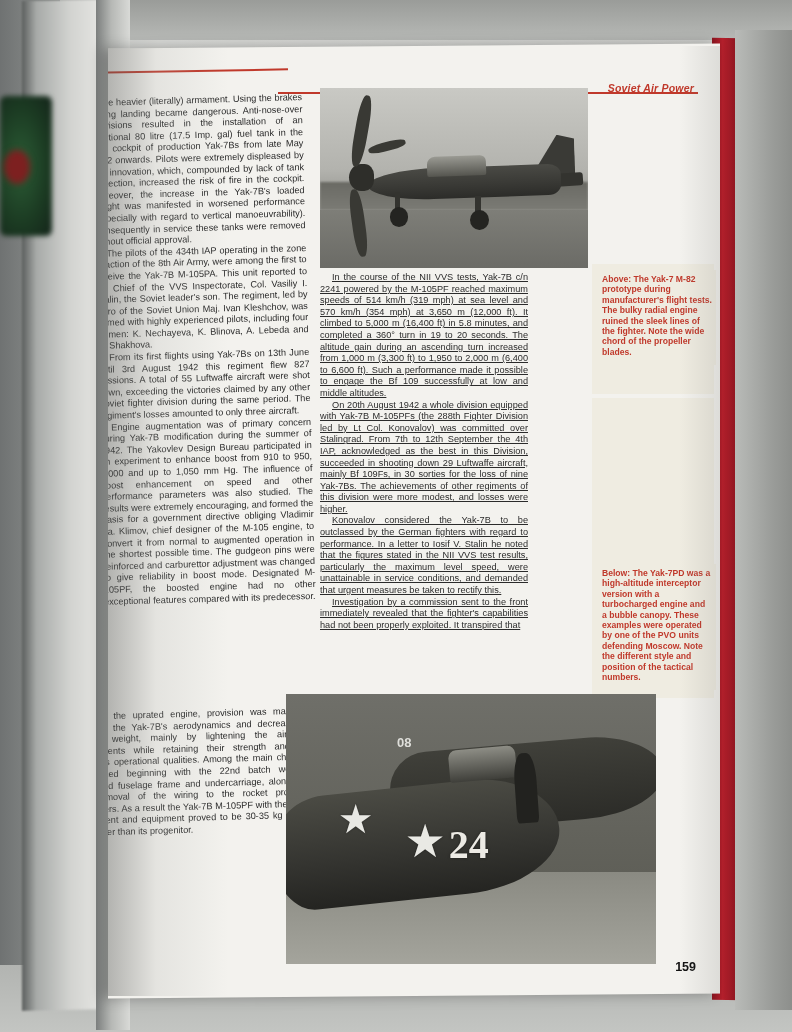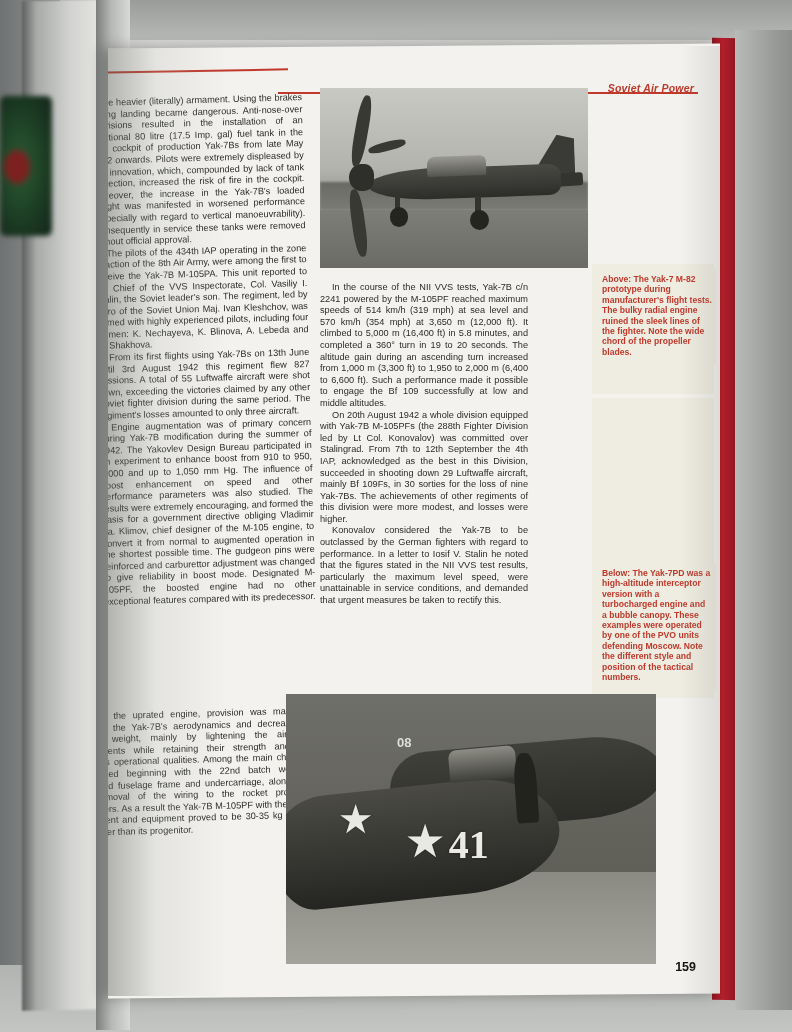--- a/index.html
+++ b/index.html
@@ -109,21 +109,21 @@
     font-family:"Liberation Sans", sans-serif;
   }
   .col p{margin:0 0 0 0; text-indent:12px;}
   .col p.first{text-indent:0;}
   .col-left{
     left:-18px;top:52px;width:212px;
     transform:rotate(-1.6deg);
     transform-origin:top left;
   }
   .col-mid{
-    left:212px;top:236px;width:208px;
+    left:212px;top:226px;width:208px;text-decoration:underline;
   }
   .col-left-lower{
     left:-34px;top:666px;width:236px;
     transform:rotate(-1.6deg);
     transform-origin:top left;
   }
 
   
   .photo-top{
     position:absolute;left:212px;top:42px;width:268px;height:180px;
@@ -296,32 +296,33 @@
     </div>
 
     <div class="col col-left-lower">
       <p class="first">Besides the uprated engine, provision was made to improve the Yak-7B's aerodynamics and decrease its loaded weight, mainly by lightening the airframe components while retaining their strength and the aircraft's operational qualities. Among the main changes introduced beginning with the 22nd batch were a lightened fuselage frame and undercarriage, along with the removal of the wiring to the rocket projectile launchers. As a result the Yak-7B M-105PF with the same armament and equipment proved to be 30-35 kg (66-77 lb) lighter than its progenitor.</p>
     </div>
 
     <div class="col col-mid">
       <p>In the course of the NII VVS tests, Yak-7B c/n 2241 powered by the M-105PF reached maximum speeds of 514 km/h (319 mph) at sea level and 570 km/h (354 mph) at 3,650 m (12,000 ft). It climbed to 5,000 m (16,400 ft) in 5.8 minutes, and completed a 360° turn in 19 to 20 seconds. The altitude gain during an ascending turn increased from 1,000 m (3,300 ft) to 1,950 to 2,000 m (6,400 to 6,600 ft). Such a performance made it possible to engage the Bf 109 successfully at low and middle altitudes.</p>
       <p>On 20th August 1942 a whole division equipped with Yak-7B M-105PFs (the 288th Fighter Division led by Lt Col. Konovalov) was committed over Stalingrad. From 7th to 12th September the 4th IAP, acknowledged as the best in this Division, succeeded in shooting down 29 Luftwaffe aircraft, mainly Bf 109Fs, in 30 sorties for the loss of nine Yak-7Bs. The achievements of other regiments of this division were more modest, and losses were higher.</p>
       <p>Konovalov considered the Yak-7B to be outclassed by the German fighters with regard to performance. In a letter to Iosif V. Stalin he noted that the figures stated in the NII VVS test results, particularly the maximum level speed, were unattainable in service conditions, and demanded that urgent measures be taken to rectify this.</p>
+      <p>Investigation by a commission sent to the front immediately revealed that the fighter's capabilities had not been properly exploited. It transpired that</p>
     </div>
 
     <div class="photo-bottom">
       <div class="b-sky"></div>
       <div class="b-ground"></div>
       <div class="b-plane-rear"></div>
       <div class="b-plane-front"></div>
       <div class="b-canopy"></div>
       <div class="figure"></div>
       <div class="star star-1">★</div>
       <div class="star star-2">★</div>
-      <div class="bignum">41</div>
+      <div class="bignum">24</div>
       <div class="smallnum">08</div>
     </div>
 
     <div class="folio">159</div>
 
     <div class="curve"></div>
     <div class="curve2"></div>
   </div>
 </div>
 

